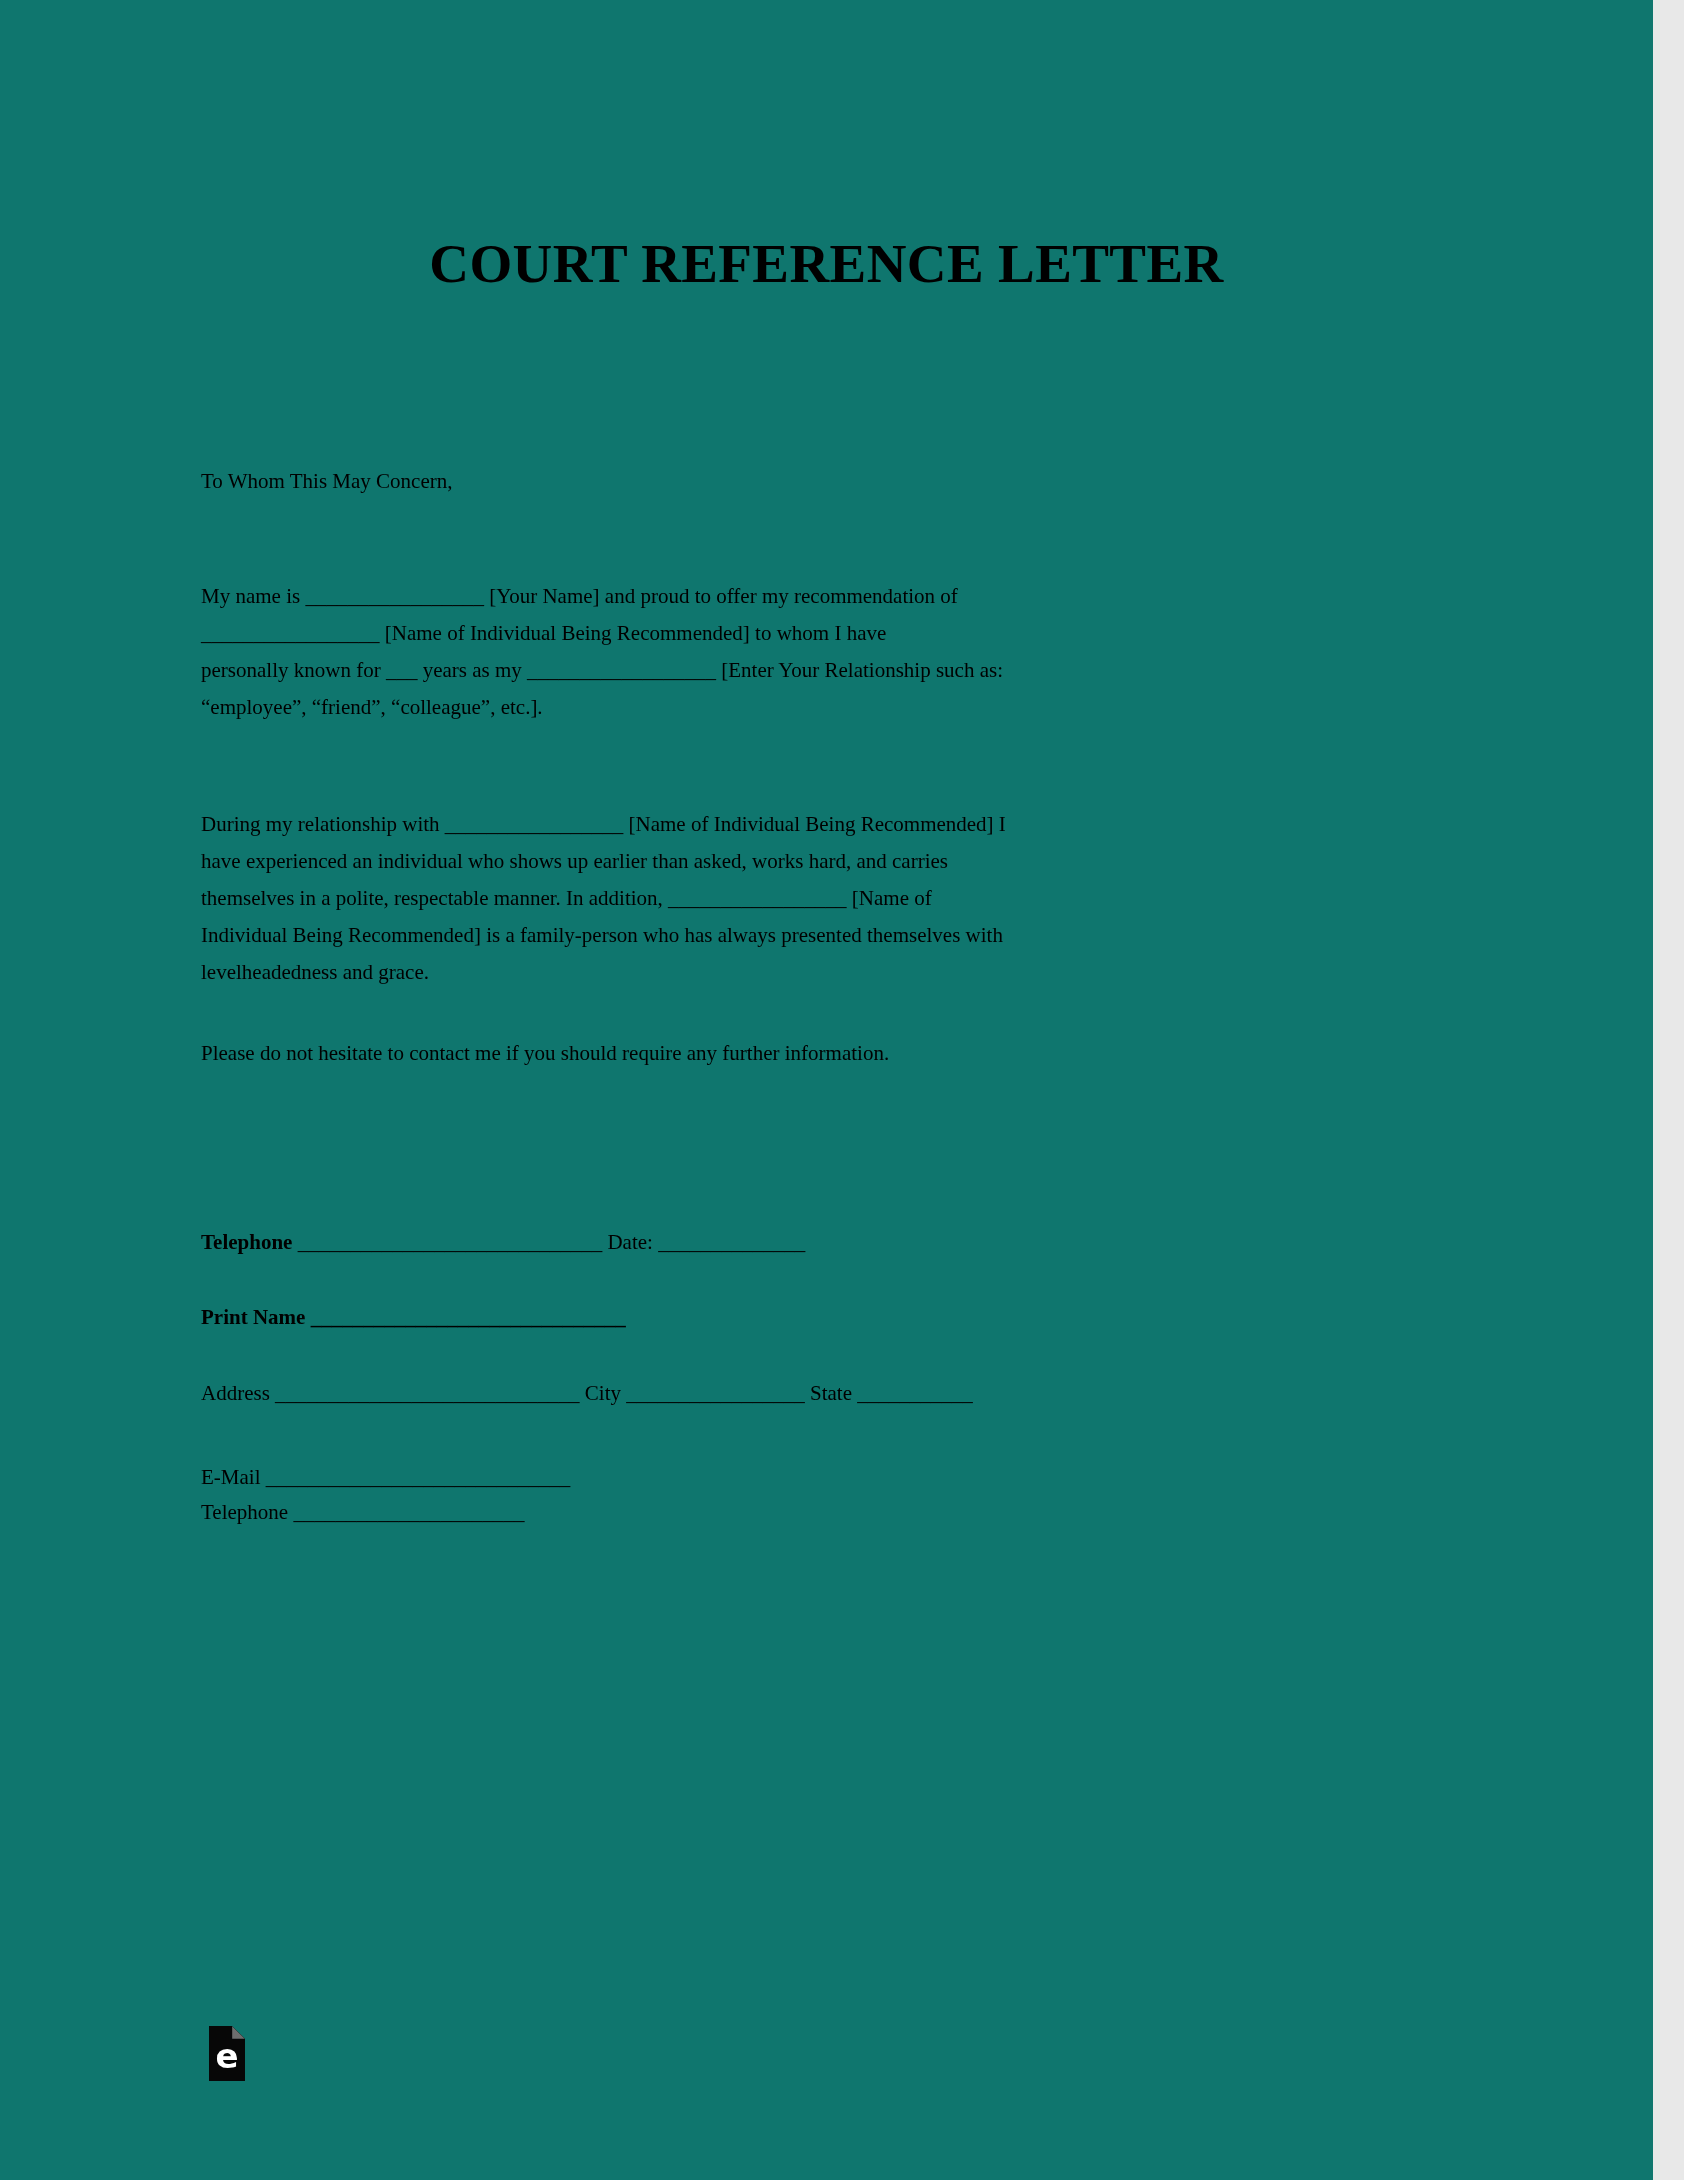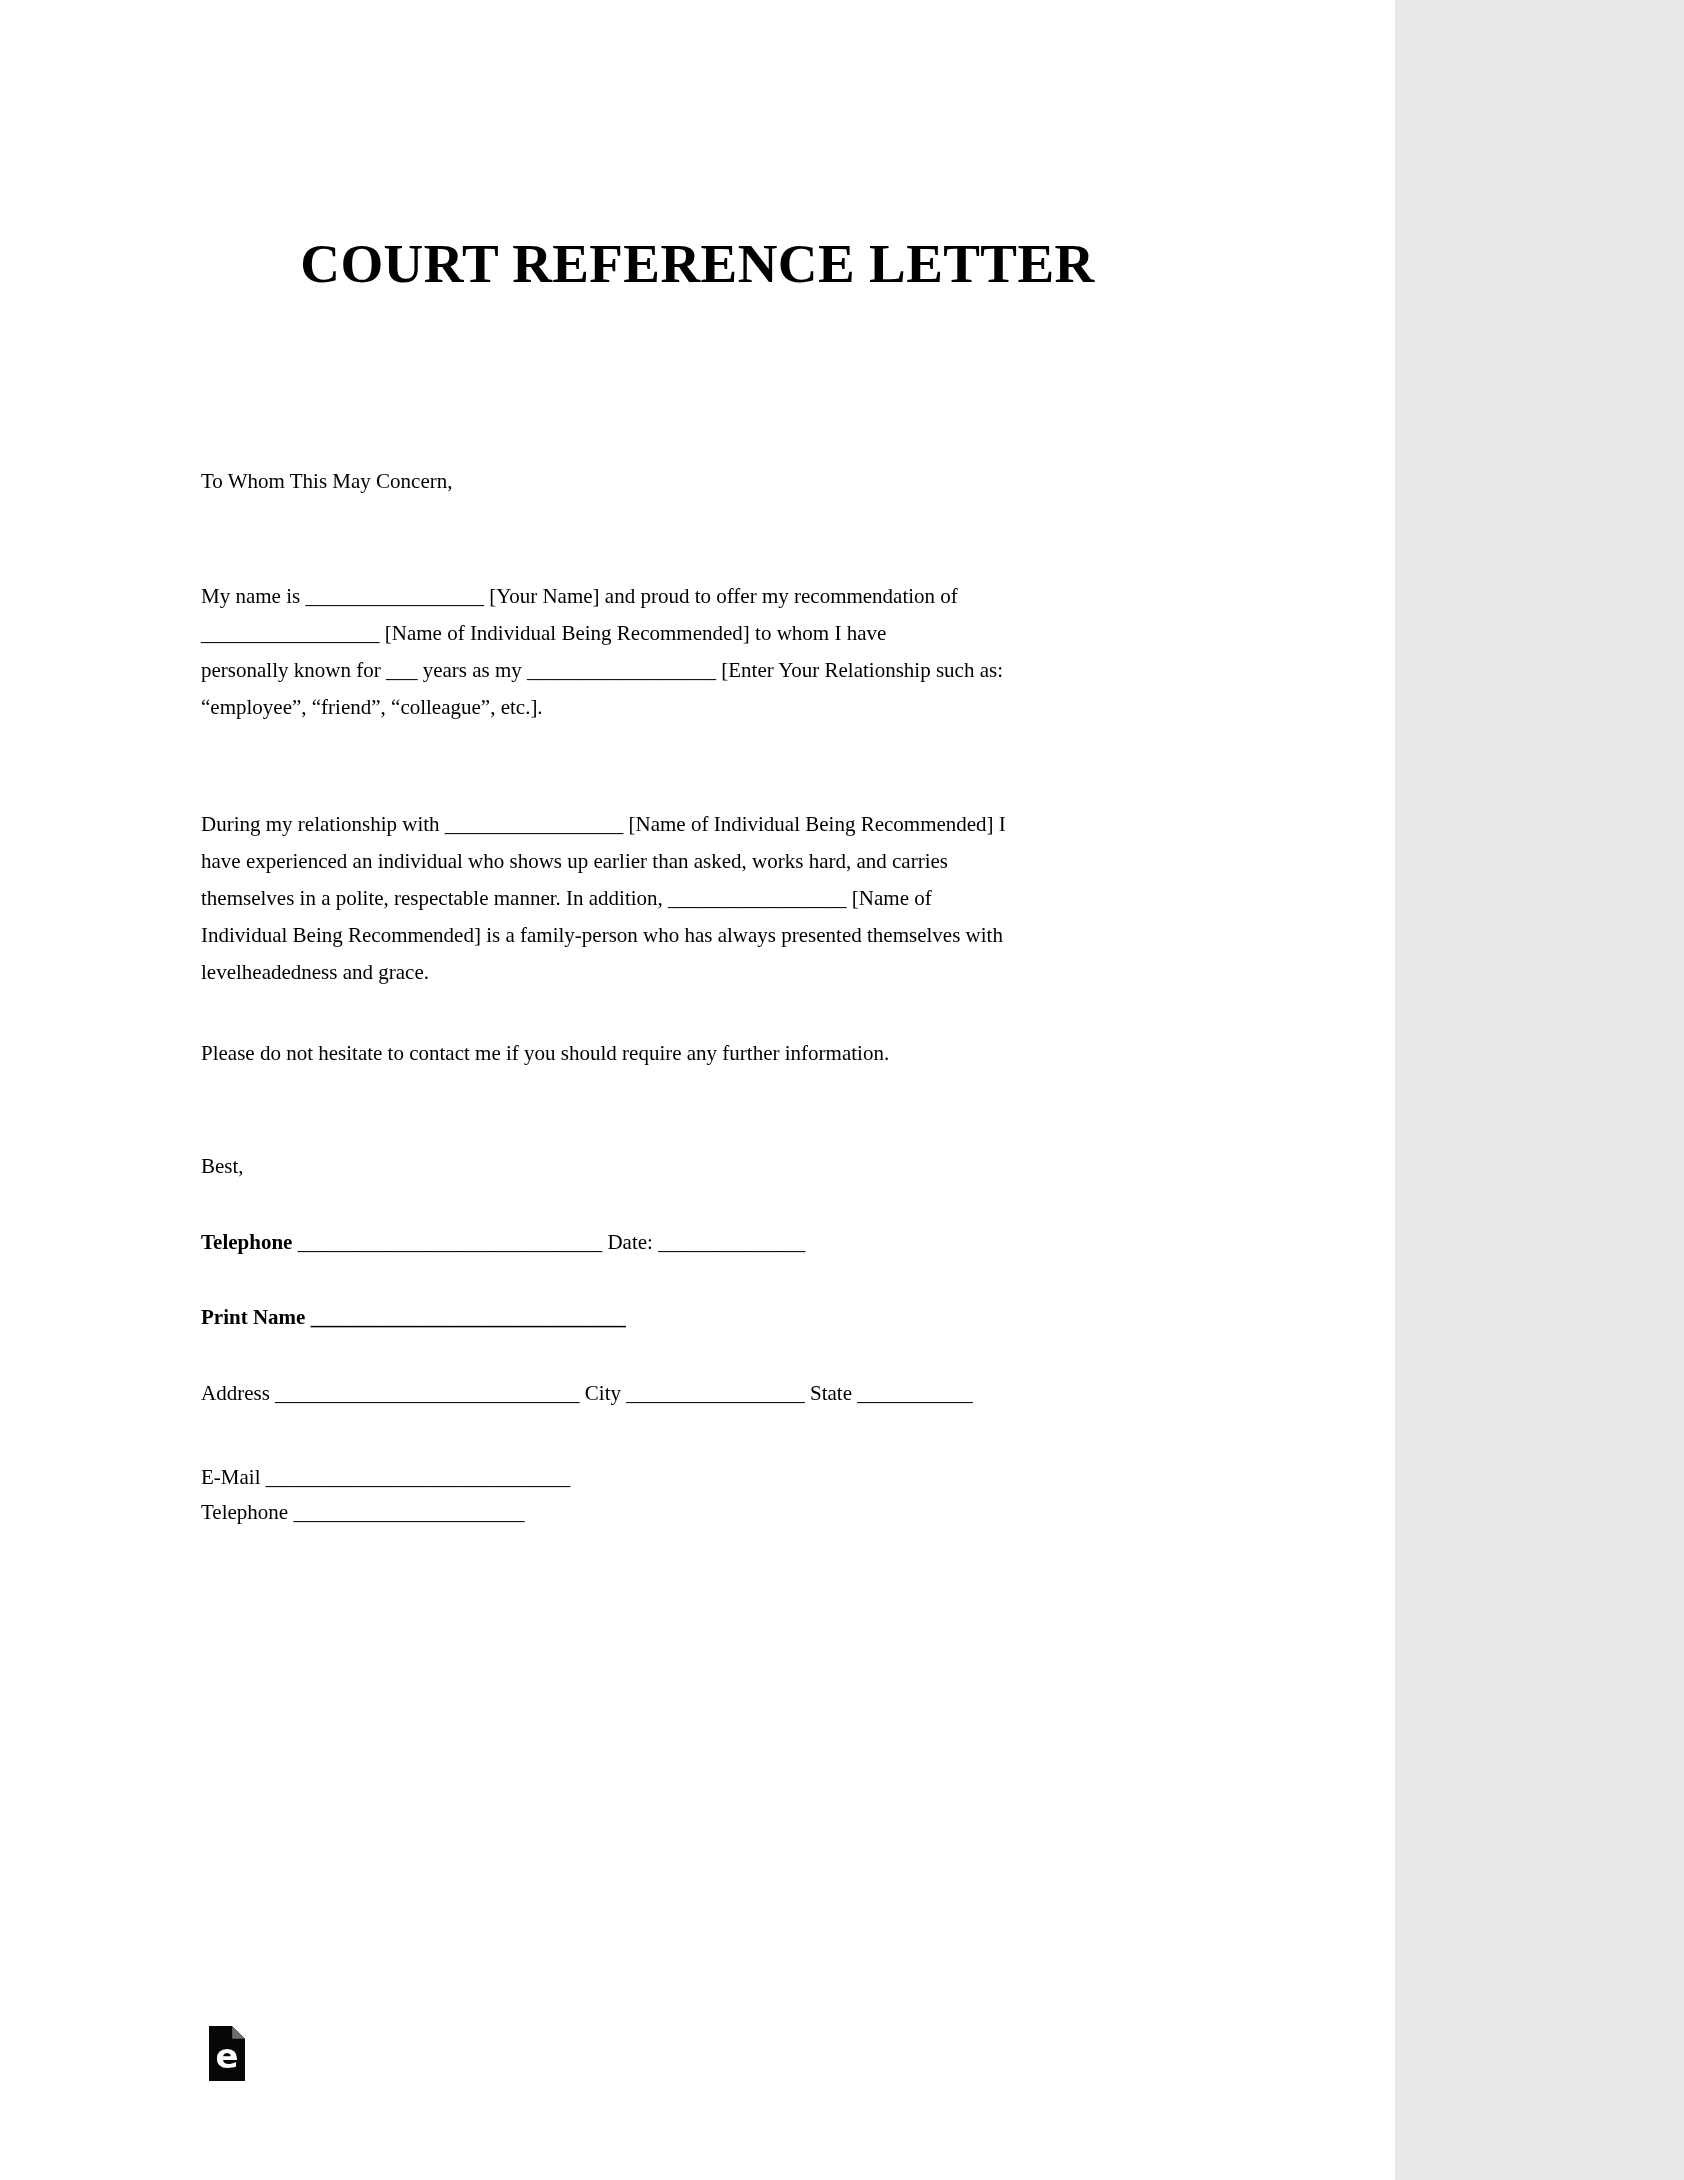--- a/index.html
+++ b/index.html
@@ -1,20 +1,20 @@
 <!DOCTYPE html>
 <html style="font-size:13.6px"><head>
 <meta charset="utf-8">
 <style>
   html, body { margin: 0; padding: 0; background: #e8e8e8; }
   .page {
     position: relative;
-    width: 1395px;
+    width: 1653px;
     height: 2181px;
-    background: #ffffff;
+    background: #0f766e;
     font-family: "Liberation Serif", "DejaVu Serif", serif;
     color: #000000;
     overflow: hidden;
   }
   .doc-title {
     position: absolute;
     top: 232px;
     left: 0;
     width: 100%;
     text-align: center;
@@ -81,21 +81,20 @@
   <div class="doc-title">COURT REFERENCE LETTER</div>
 
   <div class="body-block greeting">To Whom This May Concern,</div>
 
   <div class="body-block para-1">My name is _________________ [Your Name] and proud to offer my recommendation of<br>_________________ [Name of Individual Being Recommended] to whom I have<br>personally known for ___ years as my __________________ [Enter Your Relationship such as:<br>“employee”, “friend”, “colleague”, etc.].</div>
 
   <div class="body-block para-2">During my relationship with _________________ [Name of Individual Being Recommended] I<br>have experienced an individual who shows up earlier than asked, works hard, and carries<br>themselves in a polite, respectable manner. In addition, _________________ [Name of<br>Individual Being Recommended] is a family-person who has always presented themselves with<br>levelheadedness and grace.</div>
 
   <div class="body-block para-3">Please do not hesitate to contact me if you should require any further information.</div>
 
-  <div class="body-block closing">Best,</div>
 
   <div class="body-block row-signature">
     <span class="bold-label">Telephone</span><span> _____________________________</span><span> Date:</span><span> ______________</span>
   </div>
 
   <div class="body-block row-printname">
     <span>Print Name</span><span> ______________________________</span>
   </div>
 
   <div class="body-block row-address">

